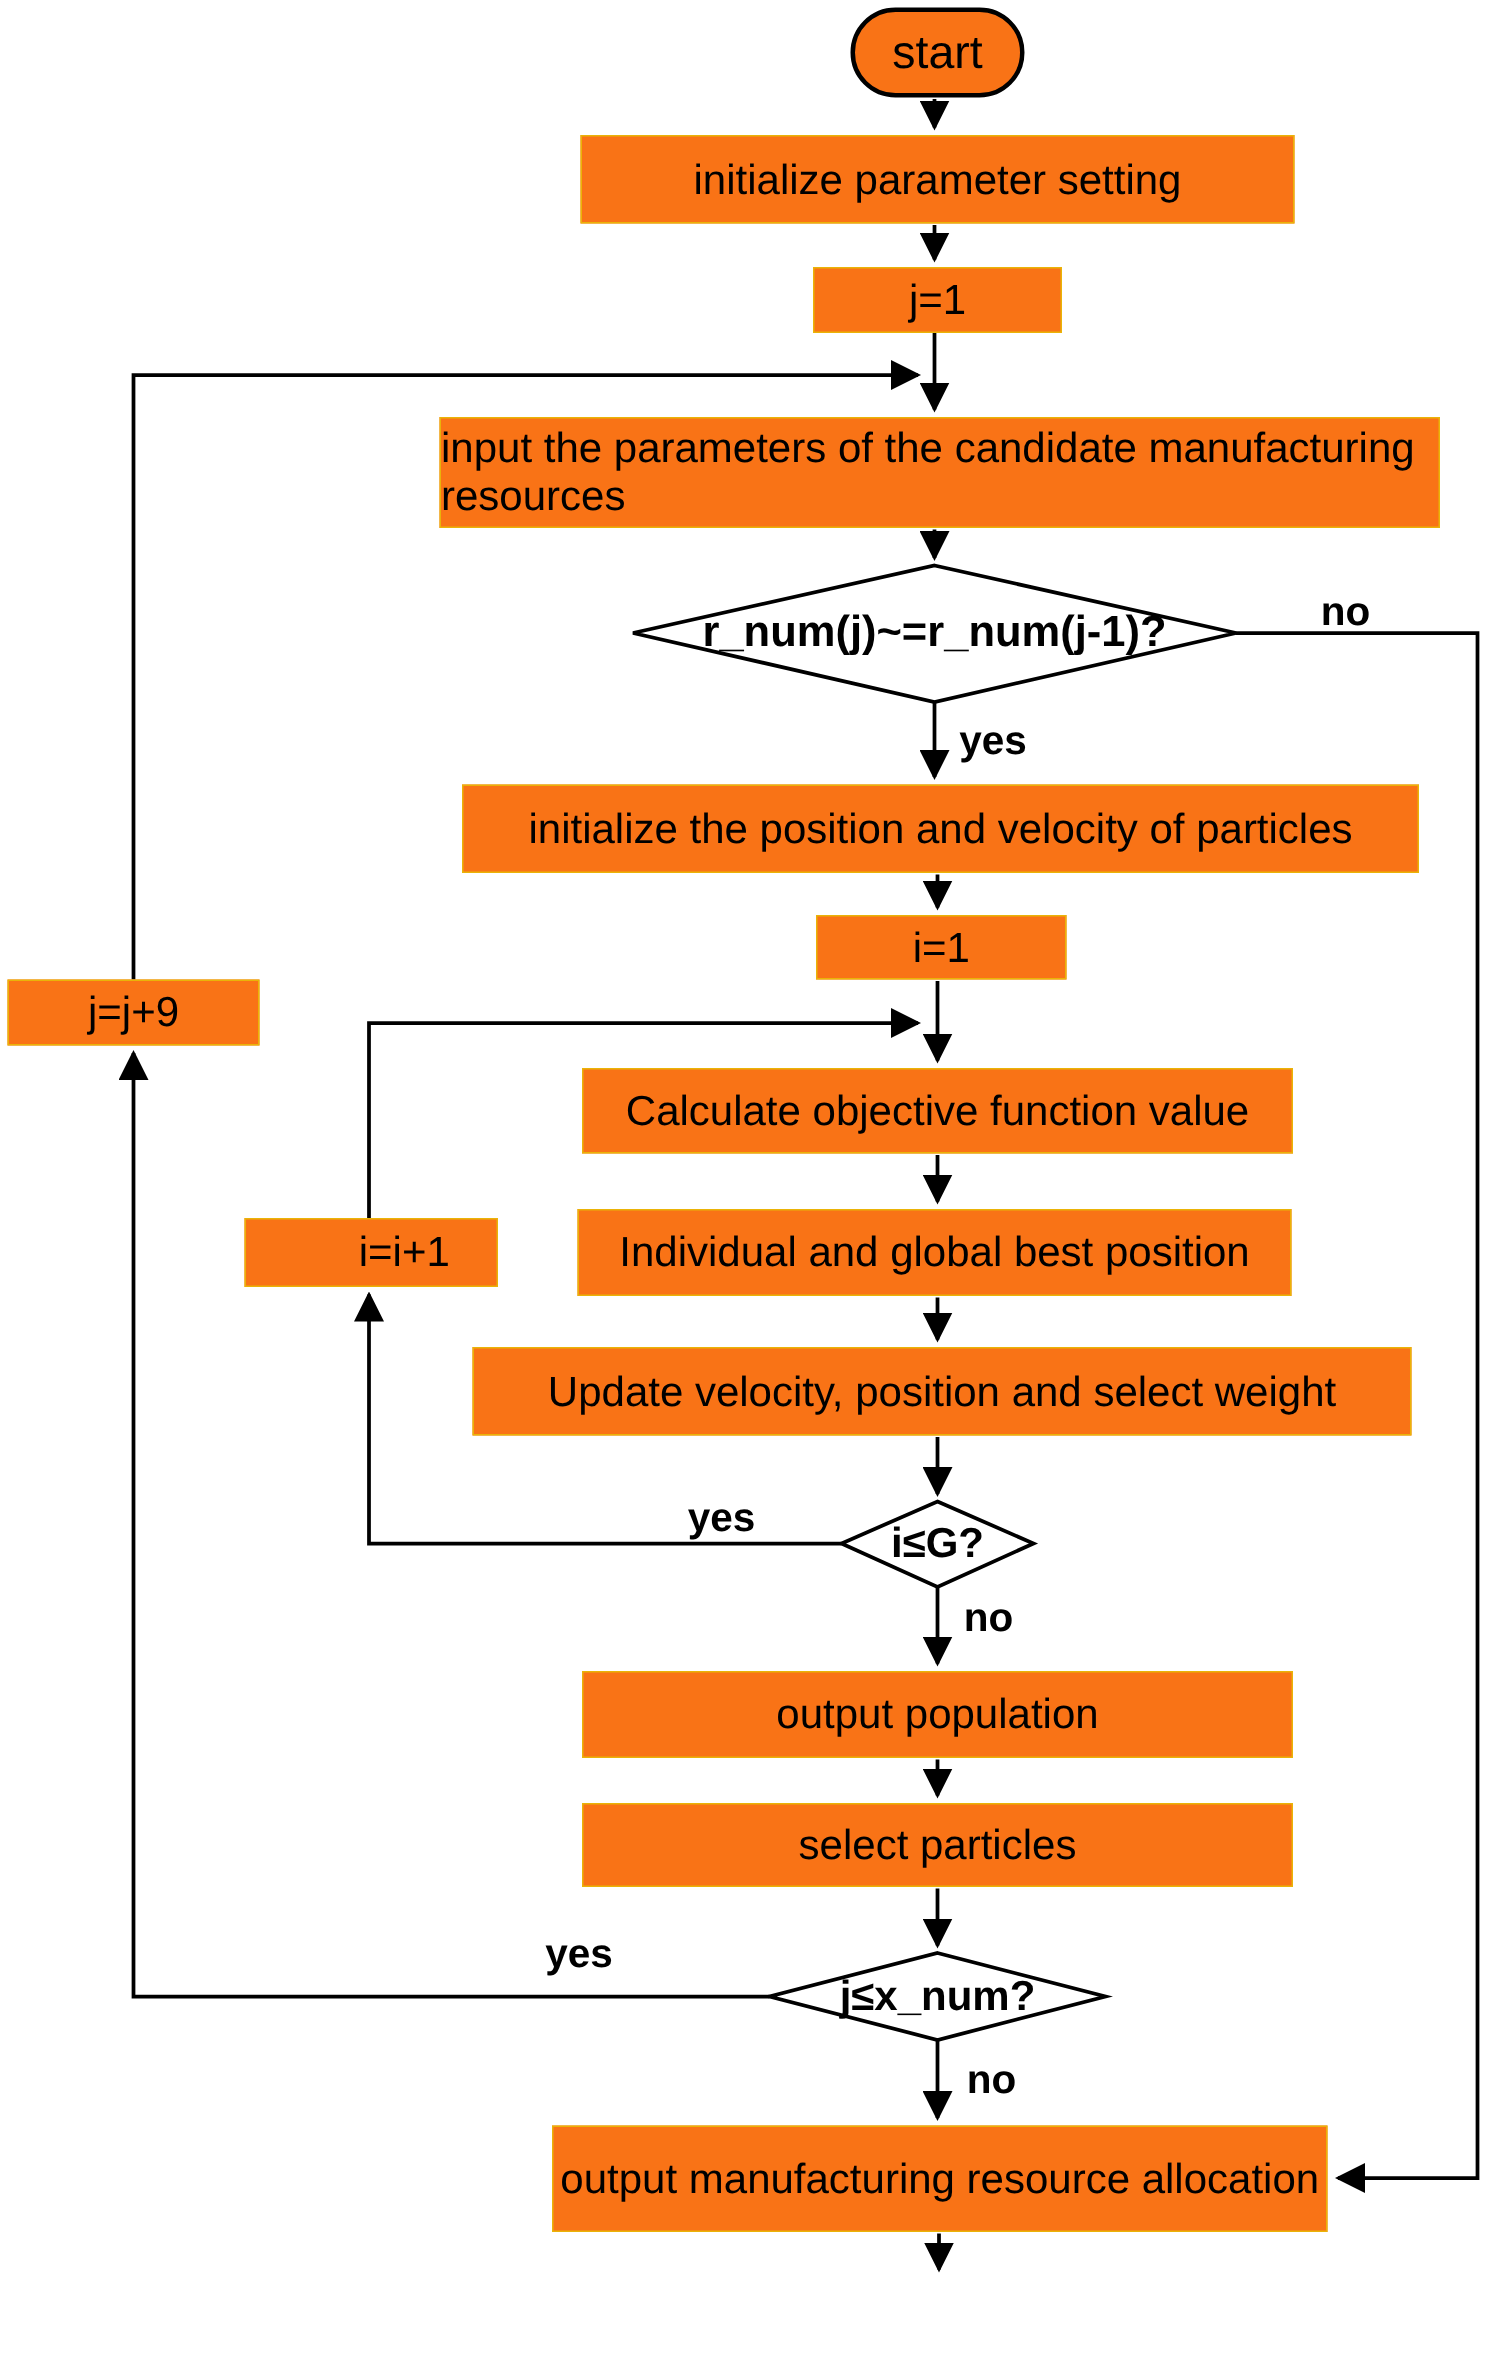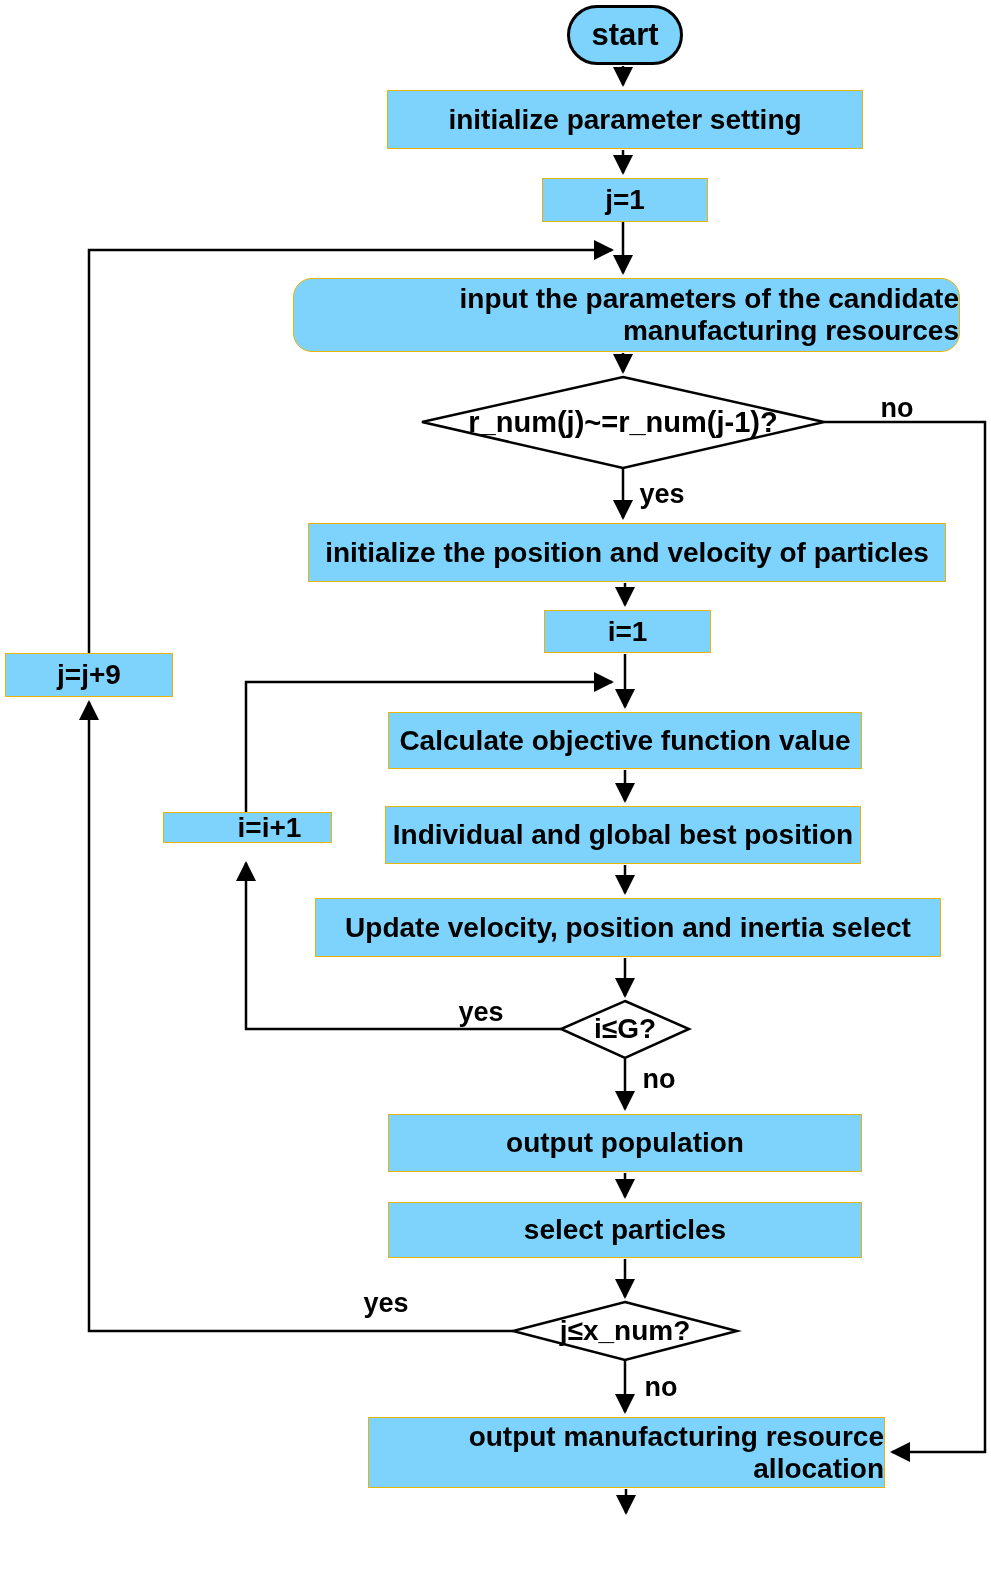--- a/index.html
+++ b/index.html
@@ -21,25 +21,25 @@
     left: 0;
     top: 0;
     width: 991px;
     height: 1582px;
   }
   .node {
     position: absolute;
     display: flex;
     align-items: center;
     justify-content: center;
-    text-align: right;
-    font-weight: 700;
+    text-align: left;
+    font-weight: 400;
     font-size: 28px;
     line-height: 1.13;
-    background: #7dd3fc;
+    background: #f97316;
     box-sizing: border-box;
   }
   .process {
     border: 1px solid #eab308;
   }
   .terminator {
     border: 3px solid #000000;
     border-radius: 32px;
     font-size: 31px;
   }
@@ -102,33 +102,33 @@
       <polygon points="625,1302 737,1331 625,1360 513,1331"></polygon>
     </g>
   </svg>
 
   <div class="node terminator" style="left:567px; top:5px; width:116px; height:60px;">start</div>
 
   <div class="node process" style="left:387px; top:90px; width:476px; height:59px;">initialize parameter setting</div>
 
   <div class="node process" style="left:542px; top:178px; width:166px; height:44px;">j=1</div>
 
-  <div class="node process" style="left:293px; top:278px; width:667px; height:74px;border-radius:19px;">input the parameters of the candidate manufacturing resources</div>
+  <div class="node process" style="left:293px; top:278px; width:667px; height:74px;">input the parameters of the candidate manufacturing resources</div>
 
   <div class="node process" style="left:308px; top:523px; width:638px; height:59px;">initialize the position and velocity of particles</div>
 
   <div class="node process" style="left:544px; top:610px; width:167px; height:43px;">i=1</div>
 
   <div class="node process" style="left:388px; top:712px; width:474px; height:57px;">Calculate objective function value</div>
 
   <div class="node process" style="left:385px; top:806px; width:476px; height:58px;">Individual  and global best position</div>
 
-  <div class="node process" style="left:315px; top:898px; width:626px; height:59px;">Update velocity, position and inertia select</div>
+  <div class="node process" style="left:315px; top:898px; width:626px; height:59px;">Update velocity, position and select weight</div>
 
-  <div class="node process" style="left:163px; top:812px; width:169px; height:31px;padding-left:44px;">i=i+1</div>
+  <div class="node process" style="left:163px; top:812px; width:169px; height:46px;padding-left:44px;">i=i+1</div>
 
   <div class="node process" style="left:5px; top:653px; width:168px; height:44px;">j=j+9</div>
 
   <div class="node process" style="left:388px; top:1114px; width:474px; height:58px;">output population</div>
 
   <div class="node process" style="left:388px; top:1202px; width:474px; height:56px;">select particles</div>
 
   <div class="node process" style="left:368px; top:1417px; width:517px; height:71px;">output manufacturing resource allocation</div>
 
 

